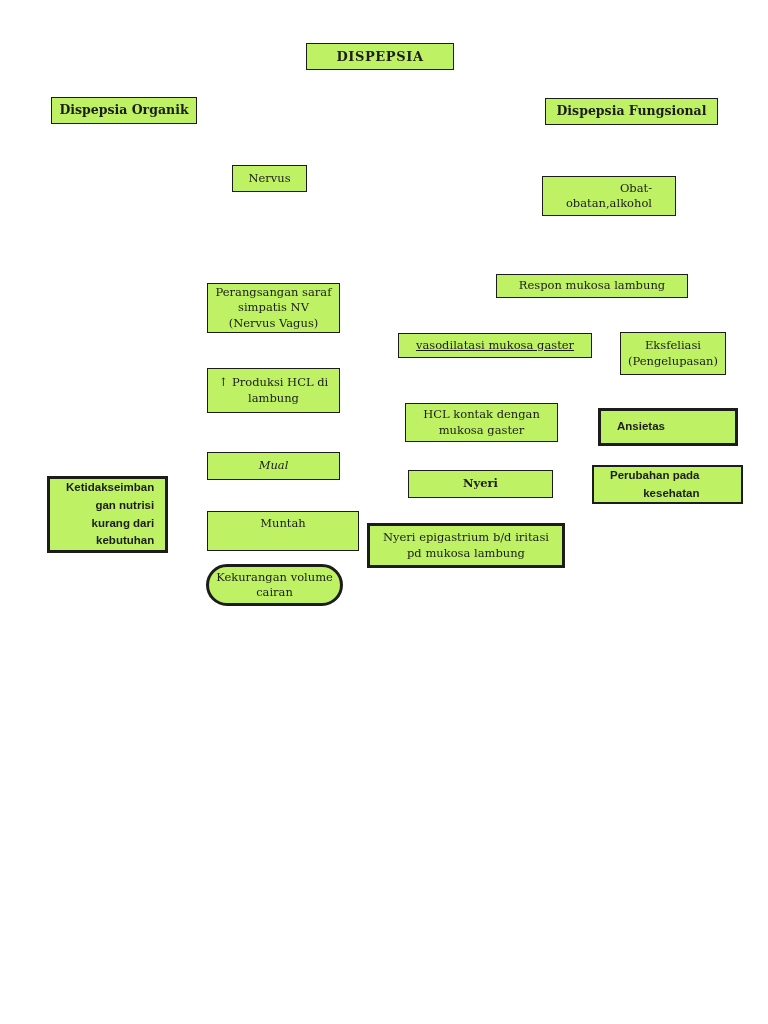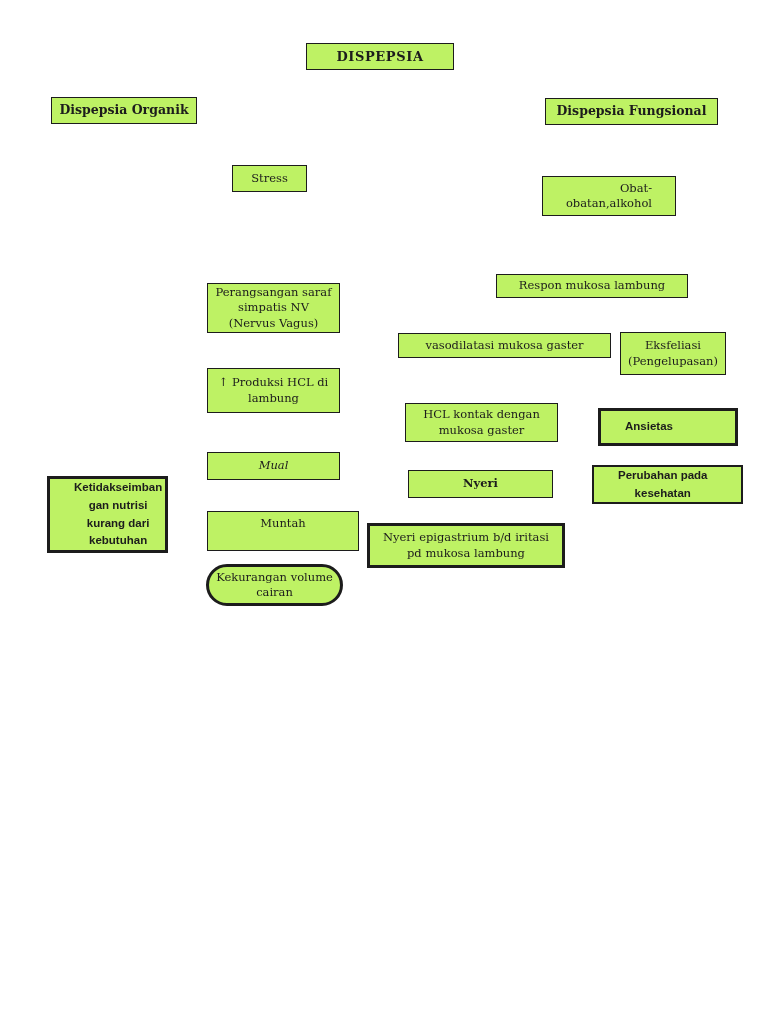--- a/index.html
+++ b/index.html
@@ -28,50 +28,50 @@
   }
   .b { font-weight: bold; }
   .title { font-size: 13px; letter-spacing: 0.6px; }
   .sub { font-size: 12.5px; }
   .thick { border-width: 3px; }
   .med { border-width: 2px; }
   .sans {
     font-family: "Liberation Sans", sans-serif;
     font-weight: bold;
     justify-content: flex-start;
-    text-align: center;
-    padding-left: 24px;
+    text-align: right;
+    padding-left: 16px;
     padding-right: 4px;
   }
   .lh-wide { line-height: 1.55; }
   .vtop { align-items: flex-start; padding-top: 4px; }
 </style>
 </head>
 <body>
 
 <div class="page">
 
   <div class="node b title" style="left:306px; top:43px; width:148px; height:27px;">DISPEPSIA</div>
 
   <div class="node b sub" style="left:51px; top:97px; width:146px; height:27px;">Dispepsia Organik</div>
 
   <div class="node b sub" style="left:545px; top:98px; width:173px; height:27px;">Dispepsia Fungsional</div>
 
-  <div class="node" style="left:232px; top:165px; width:75px; height:27px;">Stress</div>
+  <div class="node" style="left:232px; top:165px; width:75px; height:27px;">Nervus</div>
 
   <div class="node" style="left:542px; top:176px; width:134px; height:40px;text-align:right;">Obat-
 obatan,alkohol</div>
 
   <div class="node" style="left:207px; top:283px; width:133px; height:50px;">Perangsangan saraf
 simpatis NV
 (Nervus Vagus)</div>
 
   <div class="node" style="left:496px; top:274px; width:192px; height:24px;">Respon mukosa lambung</div>
 
-  <div class="node" style="left:398px; top:333px; width:213px; height:25px;">vasodilatasi mukosa gaster</div>
+  <div class="node" style="left:398px; top:333px; width:194px; height:25px;text-decoration:underline;">vasodilatasi mukosa gaster</div>
 
   <div class="node" style="left:620px; top:332px; width:106px; height:43px;">Eksfeliasi
 (Pengelupasan)</div>
 
   <div class="node" style="left:207px; top:368px; width:133px; height:45px;">↑ Produksi HCL di
 lambung</div>
 
   <div class="node" style="left:405px; top:403px; width:153px; height:39px;">HCL kontak dengan
 mukosa gaster</div>
 

